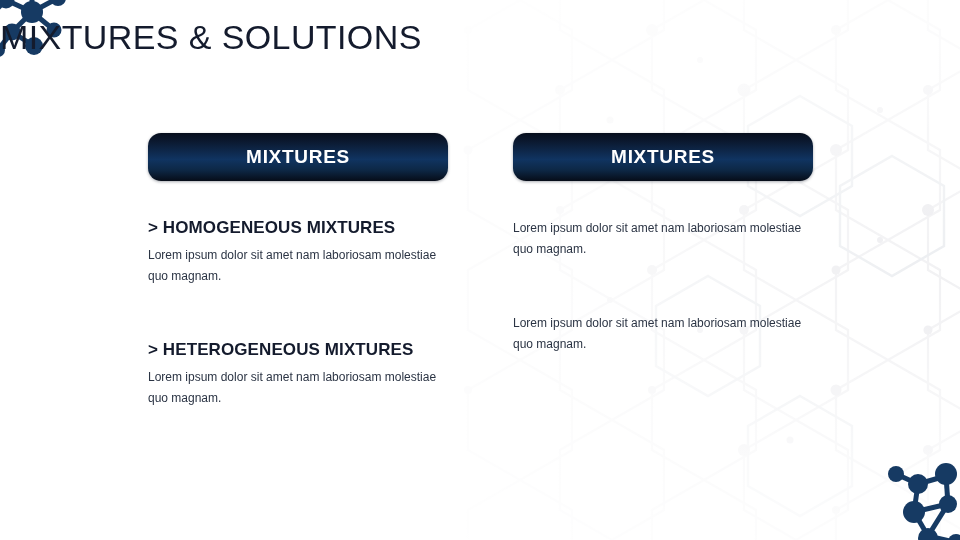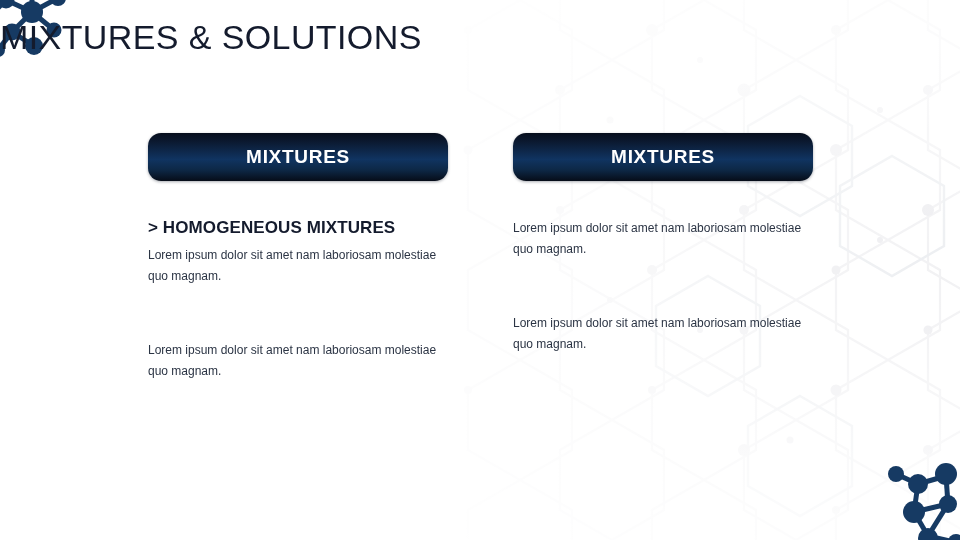--- a/index.html
+++ b/index.html
@@ -237,20 +237,21 @@
       <div class="pill">
         <span class="pill-label">MIXTURES</span>
       </div>
 
       <div class="entry entry-1">
         <div class="entry-heading">&gt; HOMOGENEOUS MIXTURES</div>
         <div class="entry-body">Lorem ipsum dolor sit amet nam laboriosam molestiae quo magnam.</div>
       </div>
 
       <div class="entry entry-2">
+        <div class="entry-heading">&gt; HETEROGENEOUS MIXTURES</div>
         <div class="entry-body">Lorem ipsum dolor sit amet nam laboriosam molestiae quo magnam.</div>
       </div>
     </div>
 
     <div class="column col-right">
       <div class="pill">
         <span class="pill-label">MIXTURES</span>
       </div>
 
       <div class="entry entry-1">

